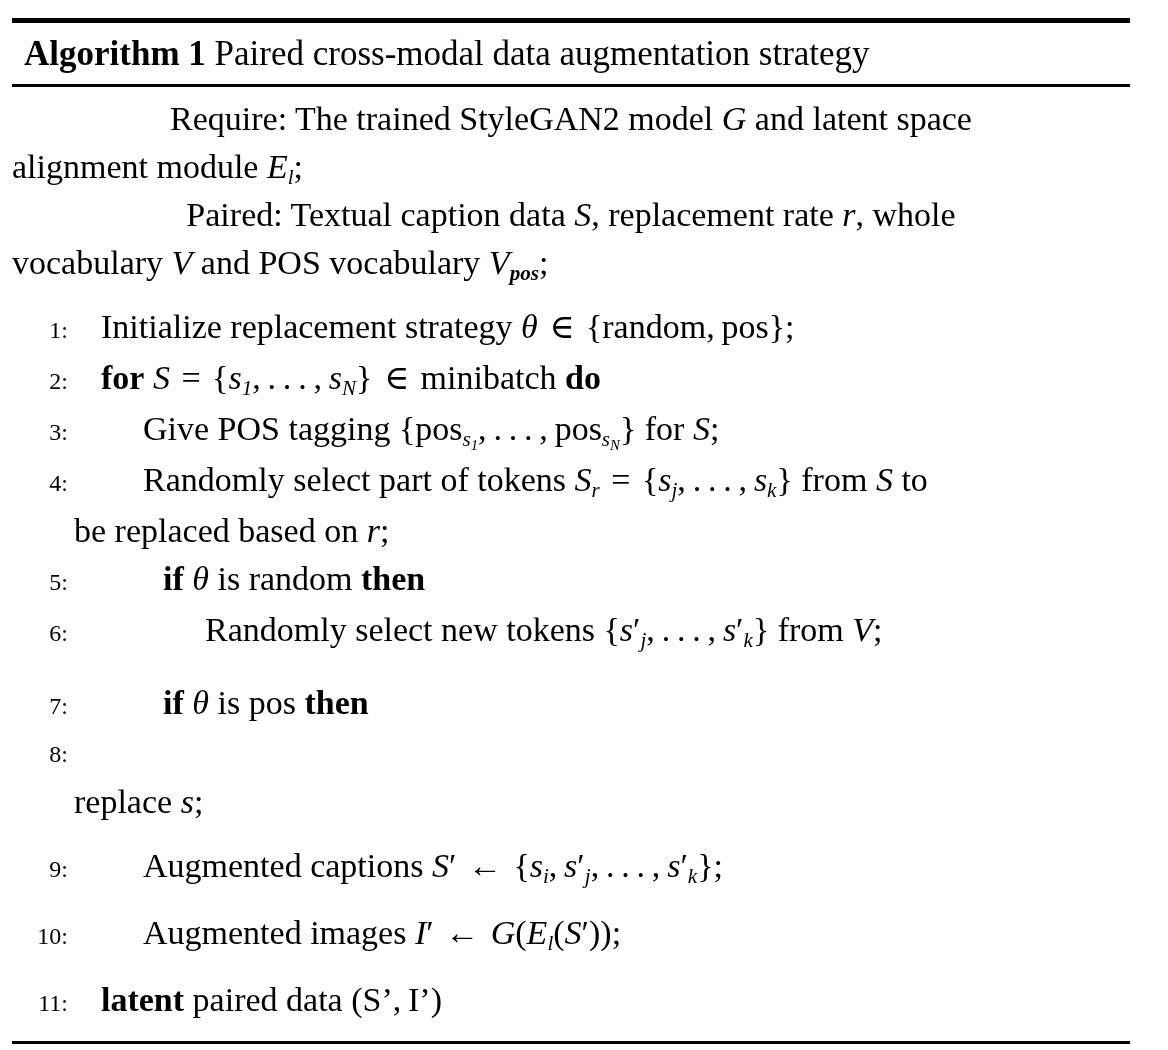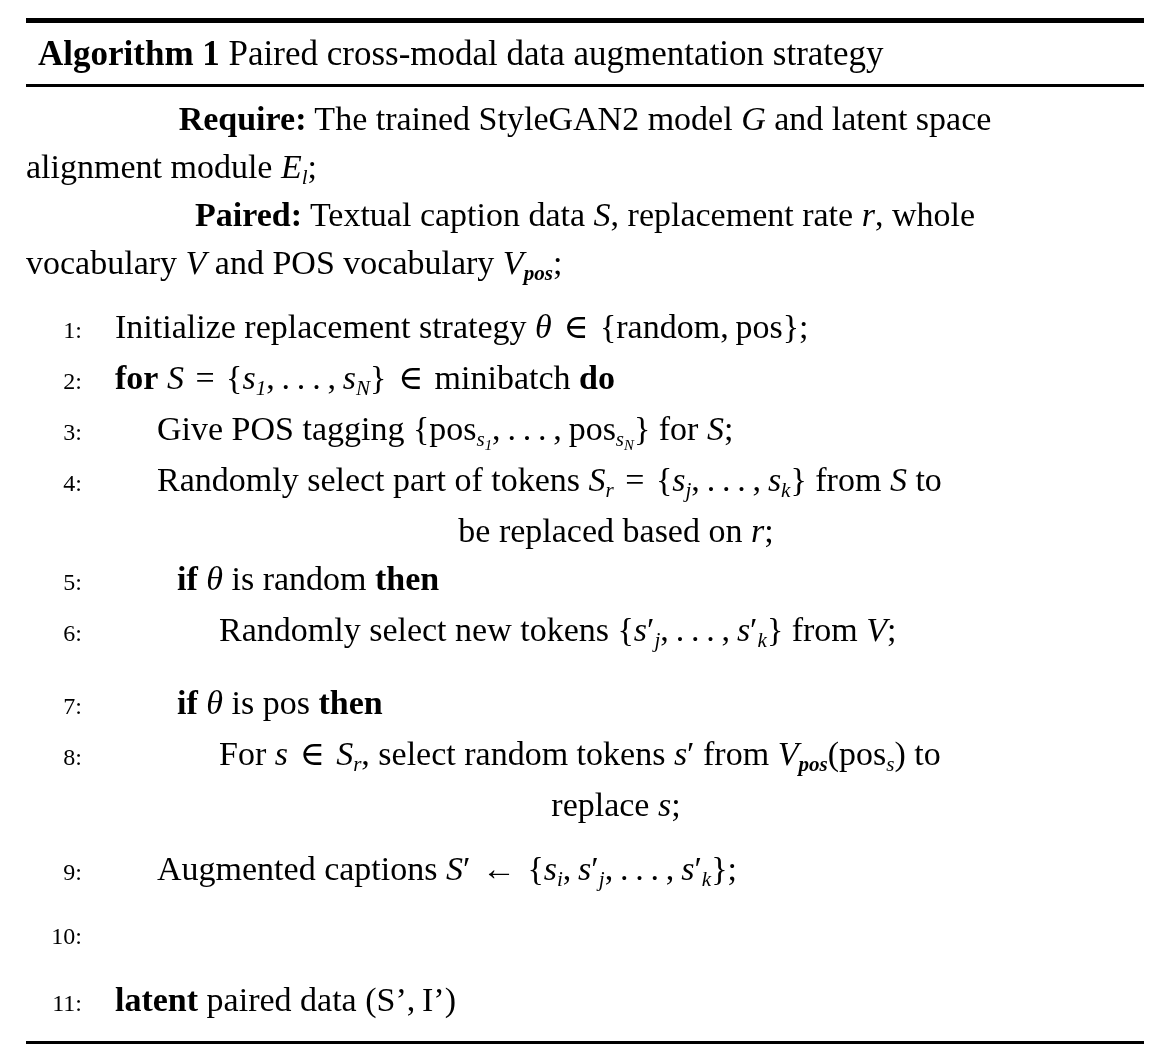--- a/index.html
+++ b/index.html
@@ -11,21 +11,21 @@
   body {
     width: 1168px;
     height: 1050px;
     font-family: "Liberation Serif", "DejaVu Serif", serif;
     color: #000000;
     overflow: hidden;
   }
 
   #algorithm-box {
     position: absolute;
-    left: 26px;
+    left: 12px;
     top: 18px;
     width: 1118px;
   }
 
   .rule-top {
     border-top: 5px solid #000;
     height: 0;
     font-size: 0;
     line-height: 0;
   }
@@ -55,21 +55,21 @@
     padding-bottom: 14px;
     font-size: 34px;
   }
 
   
   .hdr-block {
     text-align: center;
     line-height: 48px;
     padding: 0 34px 0 34px;
   }
-  .hdr-block .lbl { font-weight: bold; }
+  .hdr-block .lbl { font-weight: normal; }
   .hdr-line2 { text-align: left; line-height: 48px; }
 
   
   .algo-row {
     display: flex;
     align-items: baseline;
     line-height: 48px;
   }
   .algo-row .num {
     flex: 0 0 56px;
@@ -80,21 +80,20 @@
   }
   .algo-row .txt {
     flex: 1 1 auto;
     white-space: nowrap;
     margin-left: 24px;
   }
   .cont-row {
     line-height: 48px;
     padding-left: 62px;
     white-space: nowrap;
-    text-align: center;
   }
   .ind1 { padding-left: 42px; }
   .ind15 { padding-left: 62px; }
   .ind2 { padding-left: 104px; }
 
   .gap-sm { height: 16px; }
   .gap-md { height: 22px; }
 
   
   .mi { font-style: italic; }
@@ -184,36 +183,36 @@
 
     <div class="gap-md"></div>
 
     <div class="algo-row">
       <span class="num">7:</span>
       <span class="txt ind15"><span class="kw">if</span> <span class="mi">θ</span> is pos <span class="kw">then</span></span>
     </div>
 
     <div class="algo-row">
       <span class="num">8:</span>
-      <span class="txt ind2">For <span class="mi">s</span> <span class="op">∈</span> <span class="mi">S<sub>r</sub></span>, select random tokens <span class="mi">s</span><span class="prime">′</span> from <span class="mi">V<sub class="mib">pos</sub></span>(<span class="up">pos</span><sub class="mi">s</sub>) to</span>
     </div>
 
     <div class="cont-row">replace <span class="mi">s</span>;</div>
 
     <div class="gap-sm"></div>
 
     <div class="algo-row">
       <span class="num">9:</span>
       <span class="txt ind1">Augmented captions <span class="mi">S</span><span class="prime">′</span> <span class="op">←</span> {<span class="mi">s<sub>i</sub></span>, <span class="mi">s<span class="prime">′</span><sub>j</sub></span>, . . . , <span class="mi">s<span class="prime">′</span><sub>k</sub></span>};</span>
     </div>
 
     <div class="gap-sm"></div>
 
     <div class="algo-row">
       <span class="num">10:</span>
+      <span class="txt ind1">Augmented images <span class="mi">I</span><span class="prime">′</span> <span class="op">←</span> <span class="mi">G</span>(<span class="mi">E<sub class="mi">l</sub></span>(<span class="mi">S</span><span class="prime">′</span>));</span>
     </div>
 
     <div class="gap-sm"></div>
 
     <div class="algo-row">
       <span class="num">11:</span>
       <span class="txt"><span class="kw">latent</span> paired data (S’, I’)</span>
     </div>
 
   </div>

